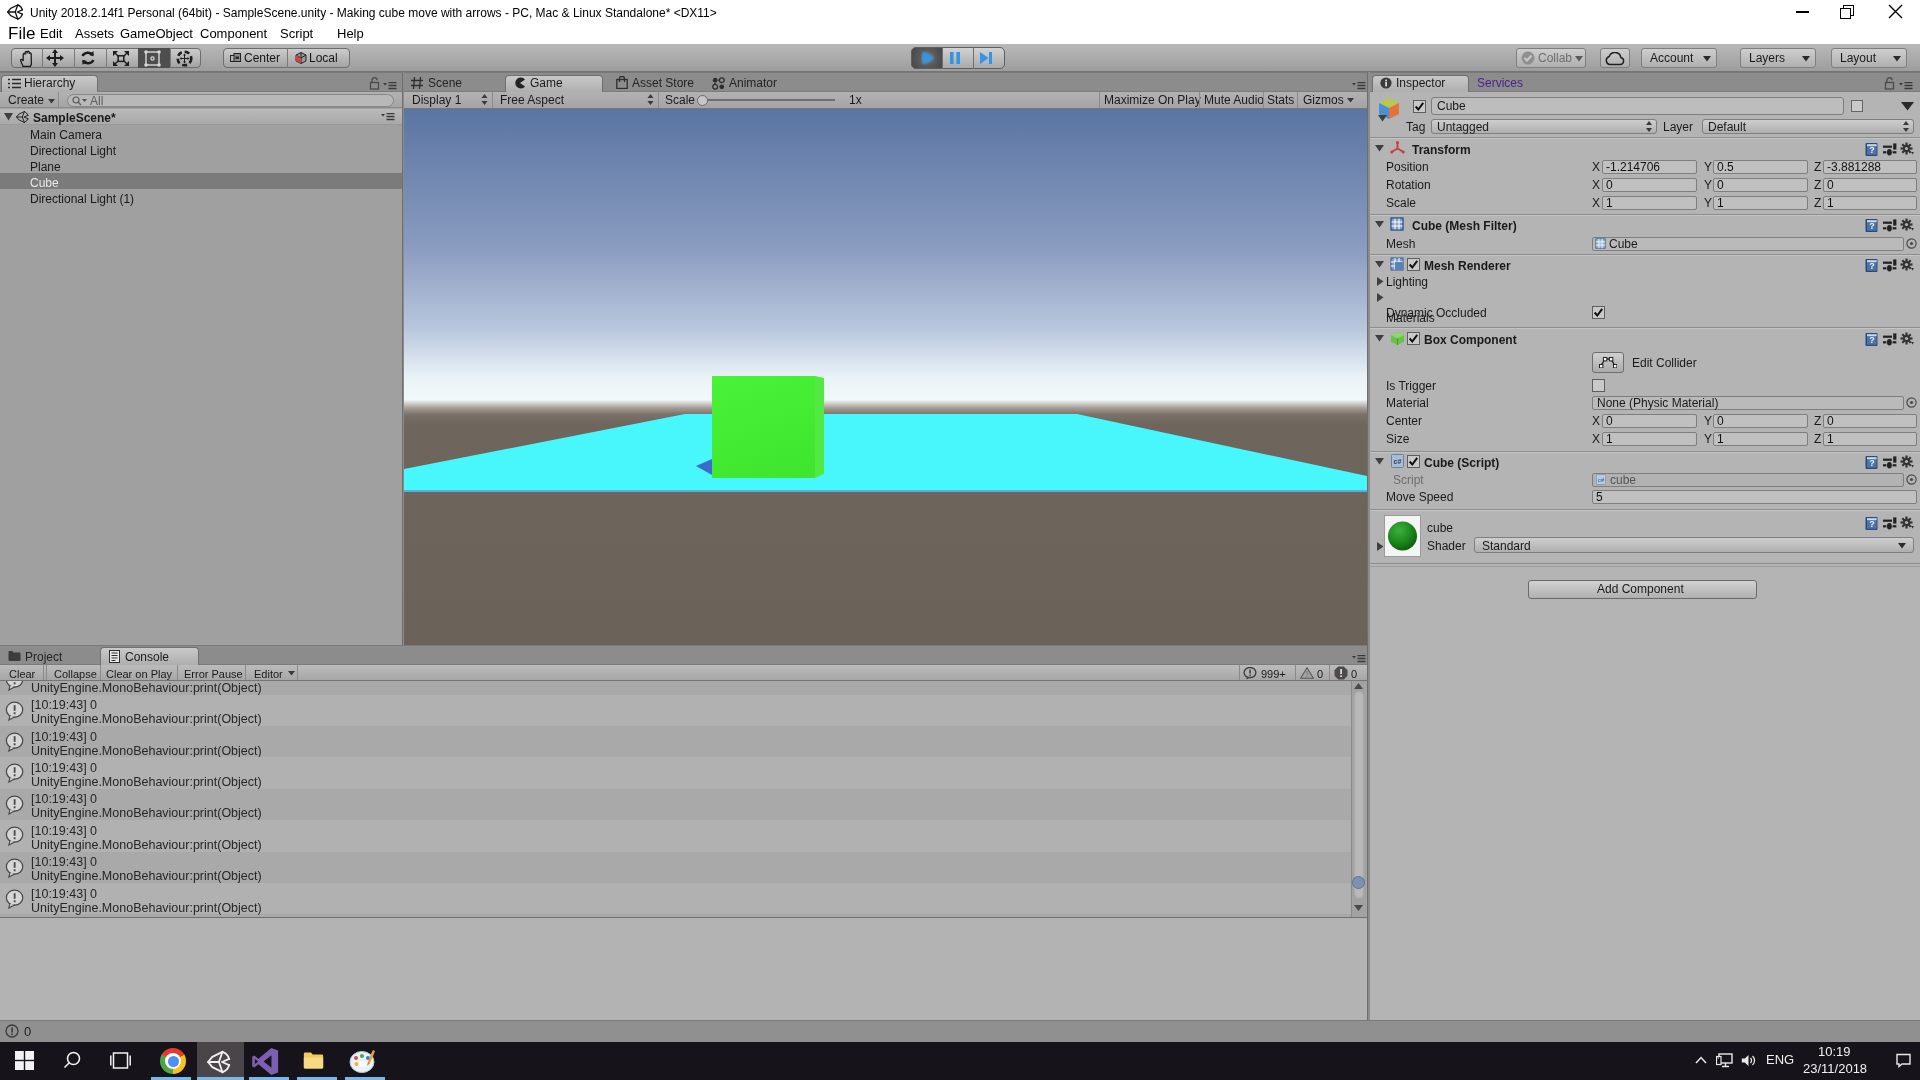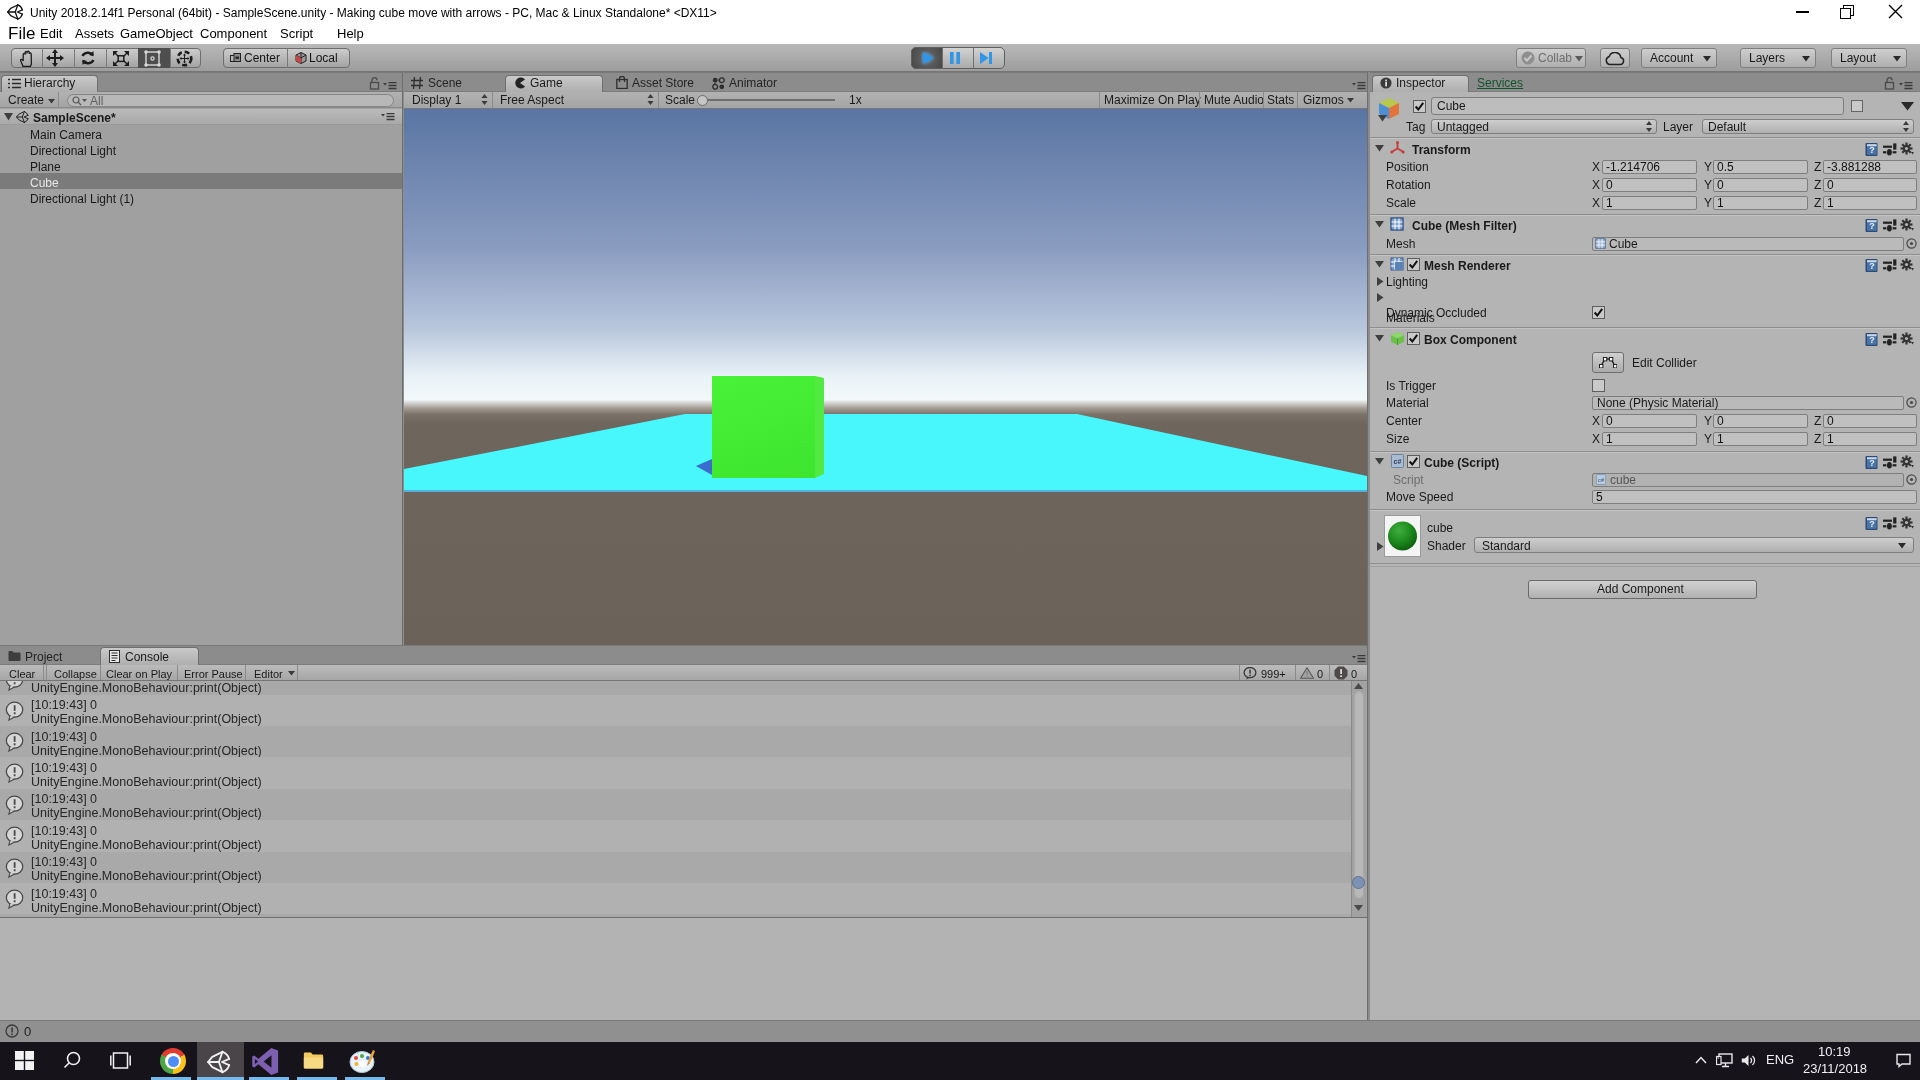--- a/index.html
+++ b/index.html
@@ -528,21 +528,21 @@
 <div class="abs" style="left:1370px;top:72px;width:550px;height:20px;background:#8c8c8c;border-top:1px solid #797979;border-bottom:1px solid #7c7c7c;box-sizing:border-box;"></div>
 <div class="tab" style="left:1372px;top:74.5px;width:97px;height:17.5px;"></div>
 <div class="abs" style="left:1380px;top:77px;">
         <svg width="12" height="12">
           <circle cx="6" cy="6" r="5.6" fill="#3a3a3a"></circle>
           <rect x="5.2" y="5" width="1.8" height="4.4" fill="#d8d8d8"></rect>
           <rect x="5.2" y="2.6" width="1.8" height="1.8" fill="#d8d8d8"></rect>
         </svg>
       </div>
 <div class="tx" style="left:1396px;top:75px;">Inspector</div>
-<div class="tx" style="left:1477px;top:75px;color:#14532d;text-decoration:underline;">Services</div>
+<div class="tx" style="left:1477px;top:75px;color:#4c1d95;">Services</div>
 <div class="abs" style="left:1884px;top:77px;">
         <svg width="11" height="13" viewBox="0 0 11 13">
           <rect x="1.5" y="5.5" width="8" height="6.5" fill="none" stroke="#4a4a4a" stroke-width="1.3"></rect>
           <path d="M3 5 V3.2 a2.5 2.5 0 0 1 5 0" fill="none" stroke="#4a4a4a" stroke-width="1.3"></path>
         </svg>
       </div>
 <div class="abs" style="left:1899px;top:82px;">
         <svg width="14" height="8">
           <path d="M0 1 L4 1 L2 3.5 Z" fill="#3a3a3a"></path>
           <path d="M5.5 0.5 h8 M5.5 3.5 h8 M5.5 6.5 h8" stroke="#3a3a3a" stroke-width="1.4"></path>

